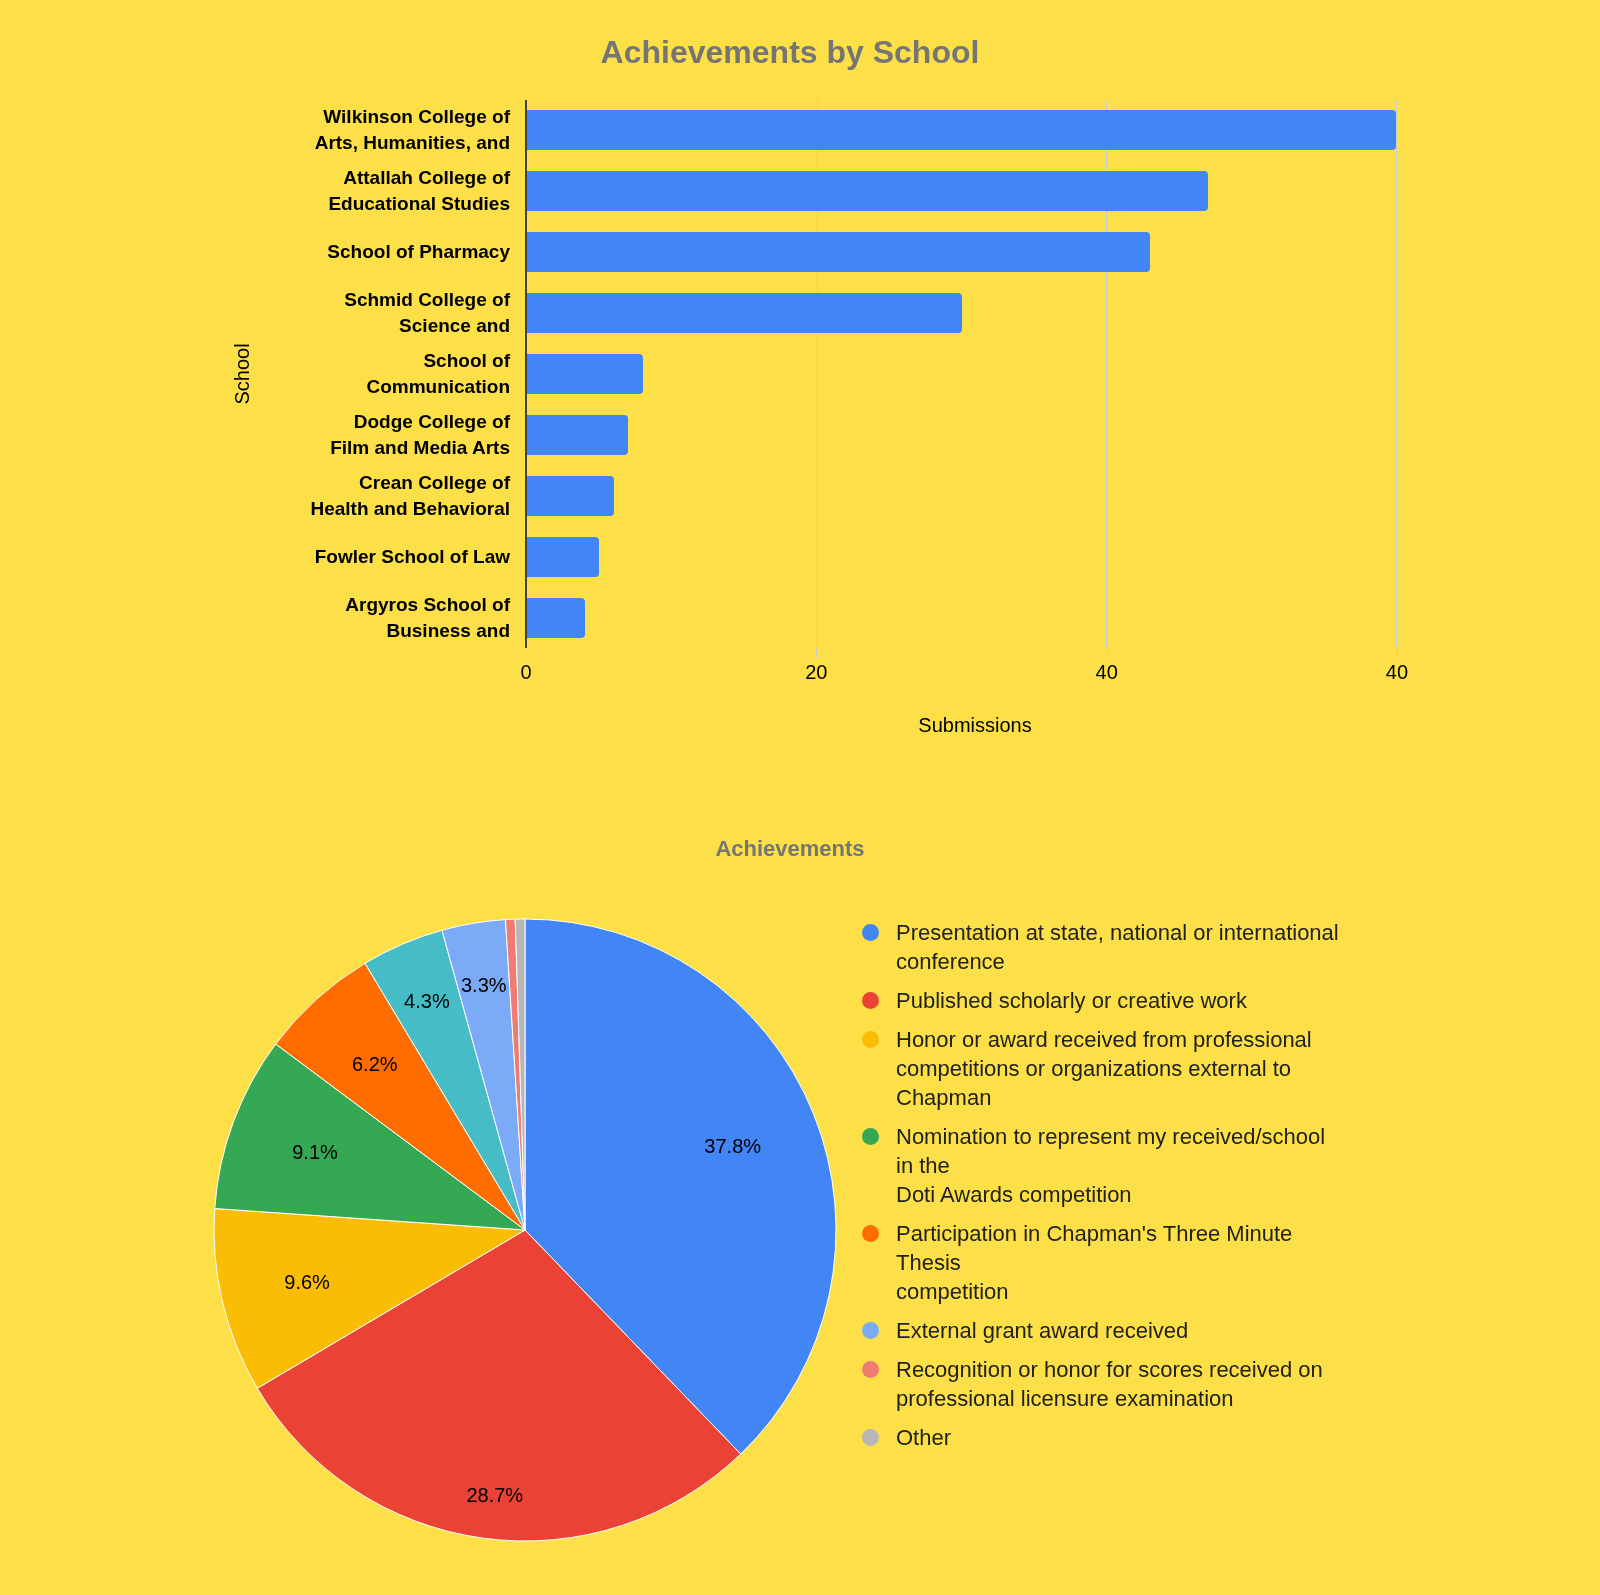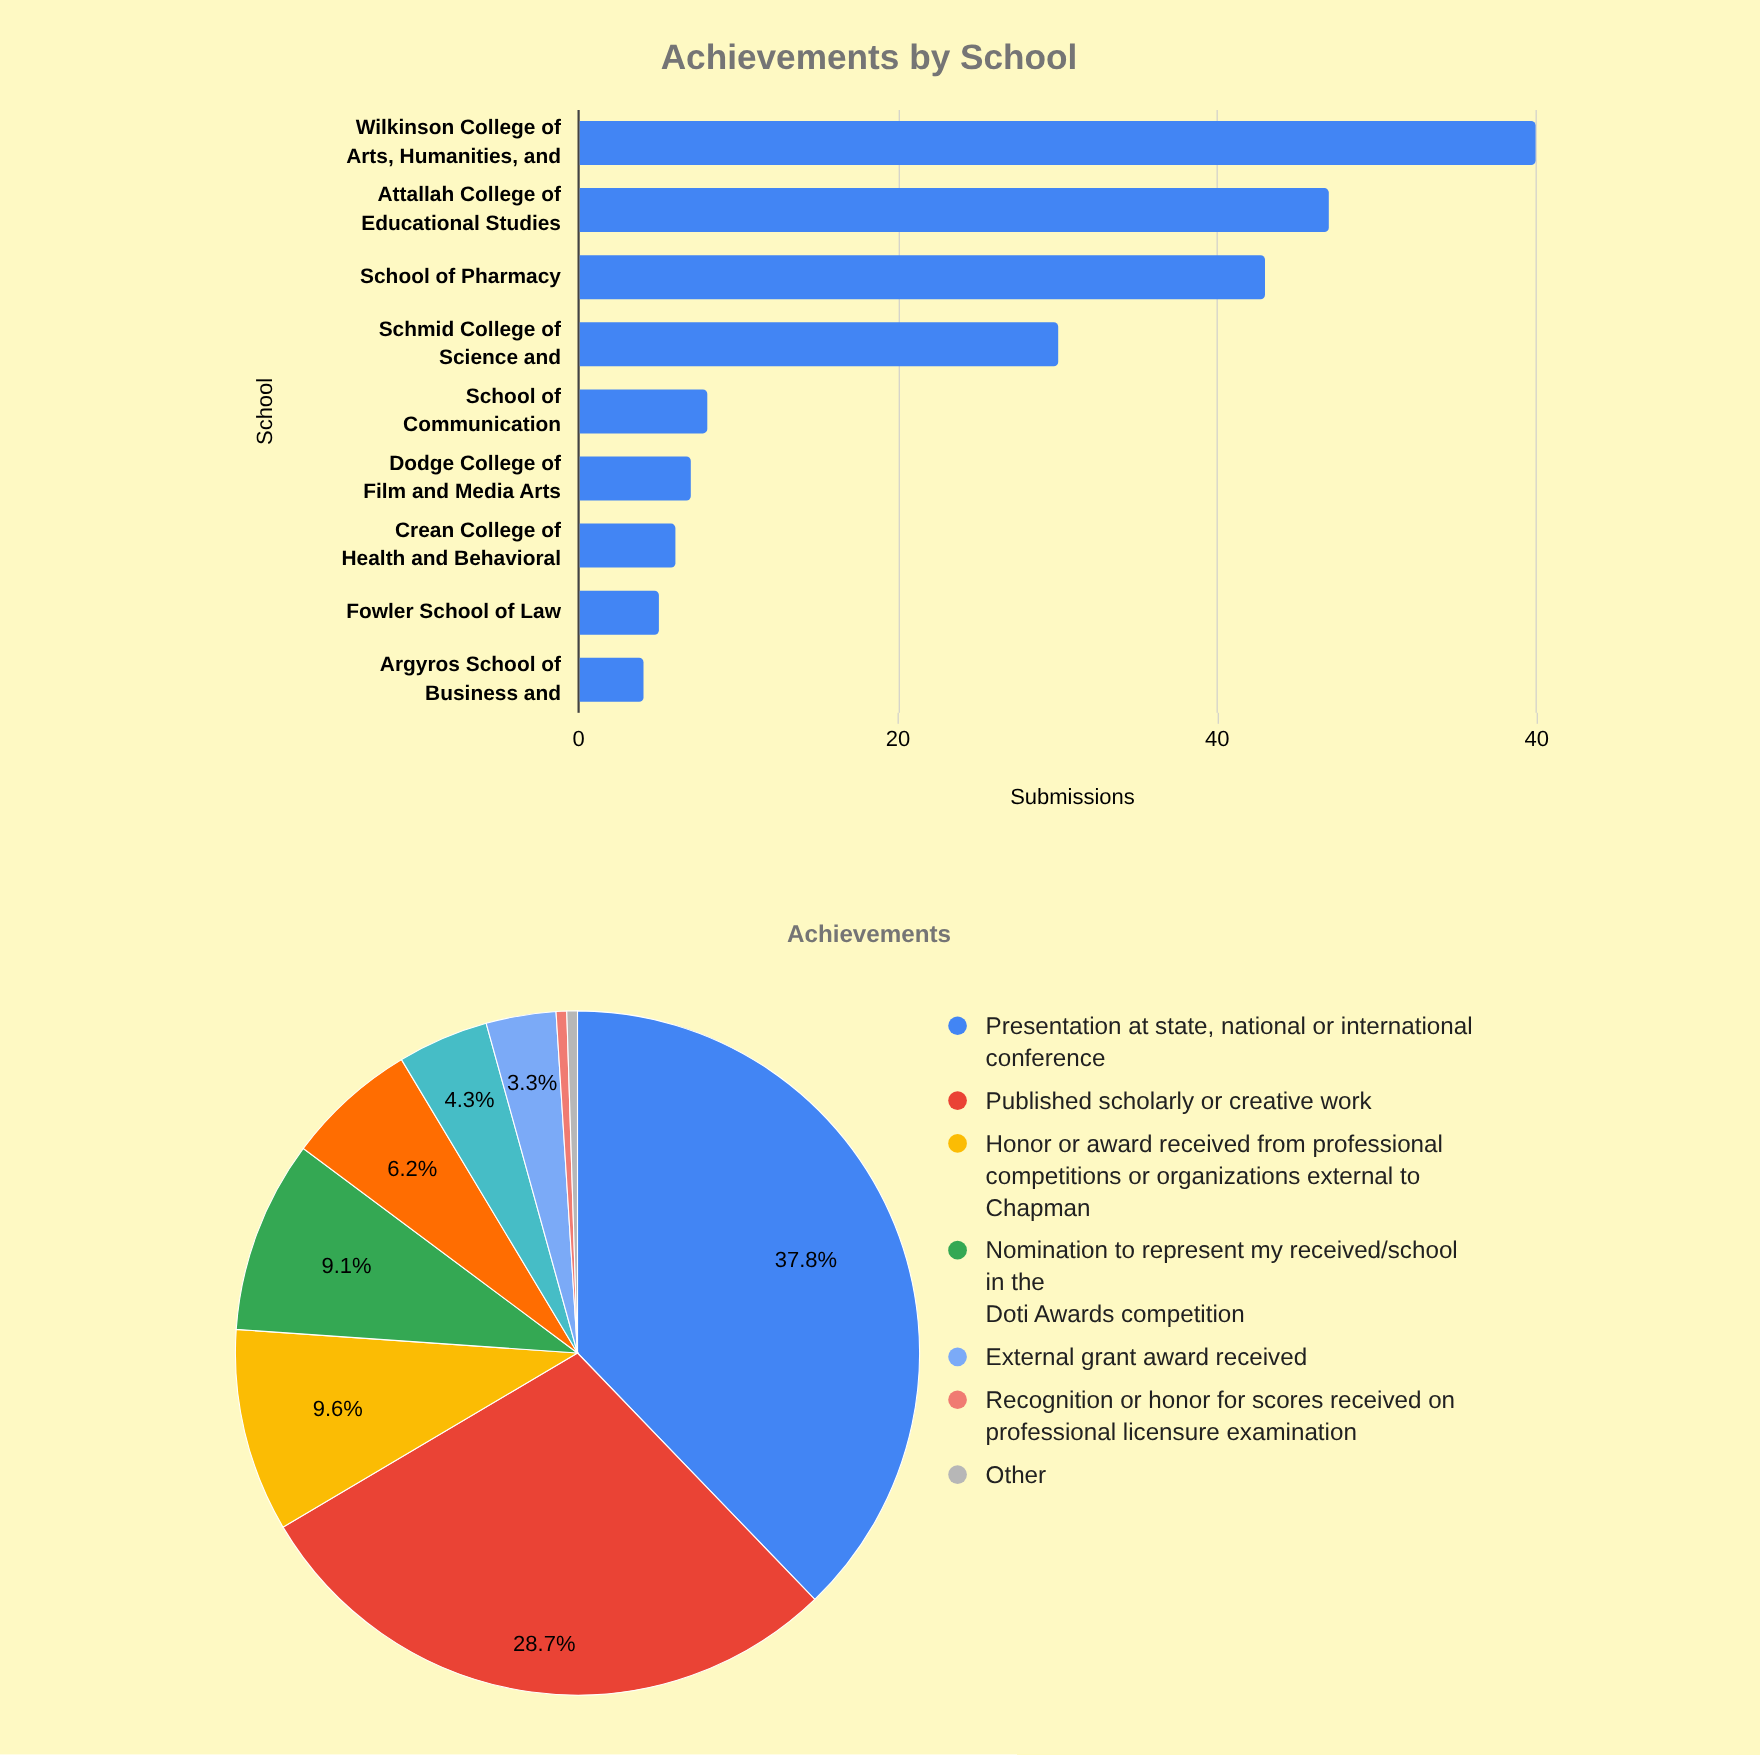--- a/index.html
+++ b/index.html
@@ -1,18 +1,18 @@
 <!DOCTYPE html>
 <html><head>
 <meta charset="utf-8">
 <style>
   * { margin:0; padding:0; box-sizing:border-box; }
   html,body { background:#ffffff; }
   body { font-family:"Liberation Sans", sans-serif; color:#000; }
-  .canvas { position:relative; width:1600px; height:1595px; background:#fef9c3; overflow:hidden; }
+  .canvas { position:relative; width:1600px; height:1595px; background:#fde047; overflow:hidden; }
 
   .chart-title { position:absolute; left:0; width:1580px; text-align:center; color:#757575; }
   #bar-title { top:34px; font-size:32px; }
   #pie-title { top:836px; font-size:22px; }
 
   .ylabel-rot { position:absolute; left:242px; top:374px;
     transform:translate(-50%,-50%) rotate(-90deg); font-size:20px; color:#000; white-space:nowrap; }
 
   #bar-labels { position:absolute; left:230px; top:100px; width:280px; height:548px;
     display:flex; flex-direction:column; }
@@ -156,20 +156,27 @@
           </div>
         </div>
         <div class="legend-item">
           <span class="legend-dot" style="background: rgb(52, 168, 83);"></span>
           <div class="legend-text">
             <div>Nomination to represent my received/school in the</div>
             <div>Doti Awards competition</div>
           </div>
         </div>
         <div class="legend-item">
+          <span class="legend-dot" style="background: rgb(255, 109, 1);"></span>
+          <div class="legend-text">
+            <div>Participation in Chapman's Three Minute Thesis</div>
+            <div>competition</div>
+          </div>
+        </div>
+        <div class="legend-item">
           <span class="legend-dot" style="background: rgb(123, 170, 247);"></span>
           <div class="legend-text">
             <div>External grant award received</div>
           </div>
         </div>
         <div class="legend-item">
           <span class="legend-dot" style="background: rgb(240, 123, 114);"></span>
           <div class="legend-text">
             <div>Recognition or honor for scores received on</div>
             <div>professional licensure examination</div>

